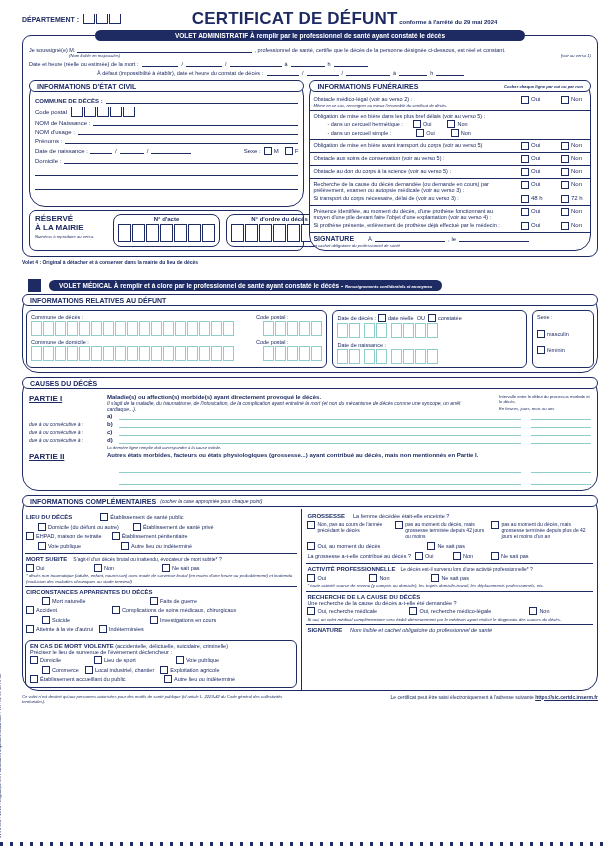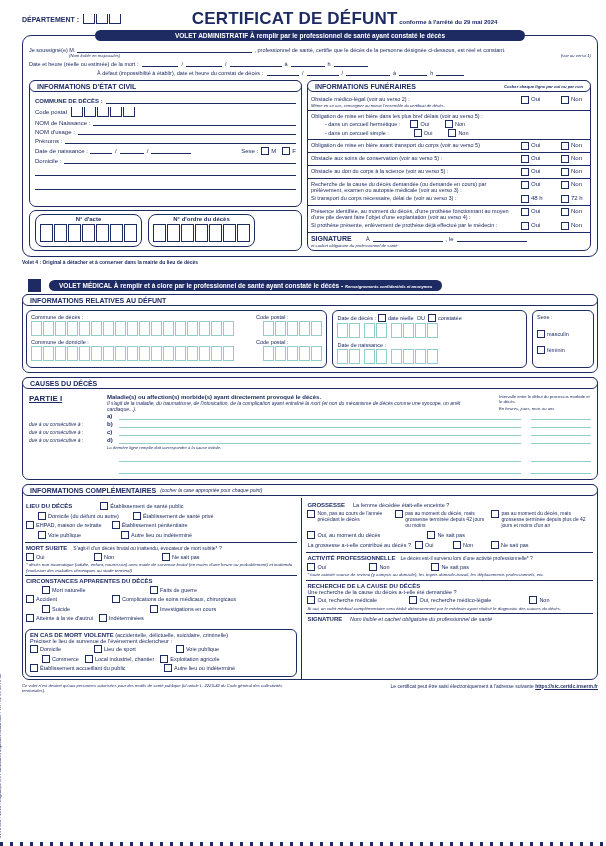--- a/index.html
+++ b/index.html
@@ -19,21 +19,21 @@
   
   .cb{width:8px;height:8px;border:1px solid var(--navy);background:#fff;display:inline-block;flex:none;margin-right:2px;vertical-align:-1px;}
   .cbl{margin-right:6px;white-space:nowrap;}
   
   .cells{display:inline-flex;gap:1px;}
   .cells .cell{display:inline-block;background:#fff;}
   .cells.teal .cell{width:11px;height:15px;border:1px solid var(--teal);}
   .cells.navy .cell{width:13px;height:18px;border:1px solid var(--navy);}
   .cells.open .cell{width:12px;height:10px;border:1px solid var(--navy);border-top:none;}
   
-  .sect{border:1px solid var(--navy);border-radius:7px;background:#fff;}
+  .sect{border:1px solid var(--navy);border-radius:16px;background:#fff;}
   .sect-head{display:flex;align-items:center;border:1px solid var(--navy);border-radius:7px;margin:-1px -1px 2px -1px;padding:1.5px 7px;background:#fff;}
   .banner{background:var(--navy);color:#fff;border-radius:8px;padding:2px 10px;text-align:center;font-weight:bold;font-size:6.5px;}
   
   .toprow{display:flex;align-items:flex-start;margin-bottom:3px;}
   .title{font-size:17px;font-weight:bold;letter-spacing:0.2px;line-height:1;}
   
   .admin-outer{border:1px solid var(--navy);border-radius:9px;position:relative;padding:8px 6px 5px;margin-top:-6px;}
   .admin-banner-wrap{position:relative;z-index:2;display:flex;justify-content:center;}
   
   .fun-row{border-top:0.8px solid var(--navy);padding:2px 3px;display:flex;align-items:flex-start;}
@@ -184,20 +184,25 @@
             <div class="row" style="margin:6px 0 0;">
                 <span class="line grow"></span>
               </div>
             <div class="row" style="margin:8px 0 2px;">
                 <span class="line grow"></span>
               </div>
           </div>
         </div>
 
         <div class="mairie">
+          <div style="width:72px;flex:none;">
+            <div class="b t8">RÉSERVÉ</div>
+            <div class="b t8">À LA MAIRIE</div>
+            <div class="i t4" style="margin-top:2px;">Numéros à reproduire au verso.</div>
+          </div>
           <div class="num-group">
             <div class="b t6">N° d'acte</div>
             <span class="cells navy" style="margin-top:2px;">
                 <span class="cell"></span>
                 <span class="cell"></span>
                 <span class="cell"></span>
                 <span class="cell"></span>
                 <span class="cell"></span>
                 <span class="cell"></span>
                 <span class="cell"></span>
@@ -555,20 +560,24 @@
       <div class="cause-grid">
           <div class="cause-left t5">due à ou consécutive à :</div>
           <div class="cause-letter">d)</div>
           <div class="cause-line"></div>
           <div class="cause-int"></div>
         </div>
       <div class="cause-grid">
           <div class="cause-left"></div>
           <div class="i t4">La dernière ligne remplie doit correspondre à la cause initiale.</div>
         </div>
+      <div class="cause-grid" style="margin-top:2px;">
+        <div class="cause-left b t8" style="font-style:normal;text-decoration:underline;">PARTIE II</div>
+        <div class="b t6" style="flex:1;">Autres états morbides, facteurs ou états physiologiques (grossesse...) ayant contribué au décès, mais non mentionnés en Partie I.</div>
+      </div>
       <div class="cause-grid" style="margin-top:5px;">
           <div class="cause-left"></div>
           <div class="cause-letter"></div>
           <div class="cause-line"></div>
           <div class="cause-int"></div>
         </div>
       <div class="cause-grid" style="margin-top:5px;">
           <div class="cause-left"></div>
           <div class="cause-letter"></div>
           <div class="cause-line"></div>

